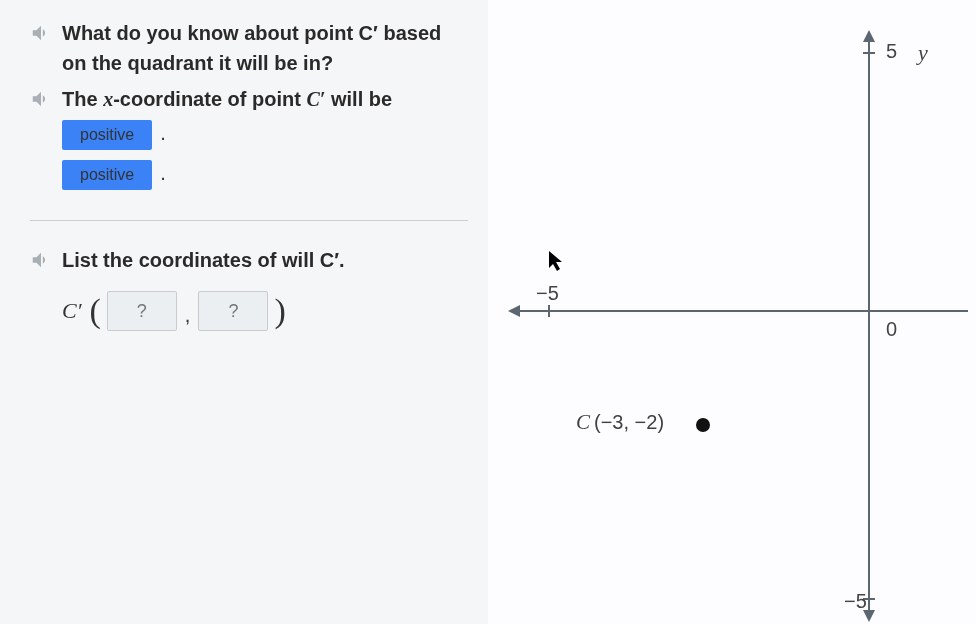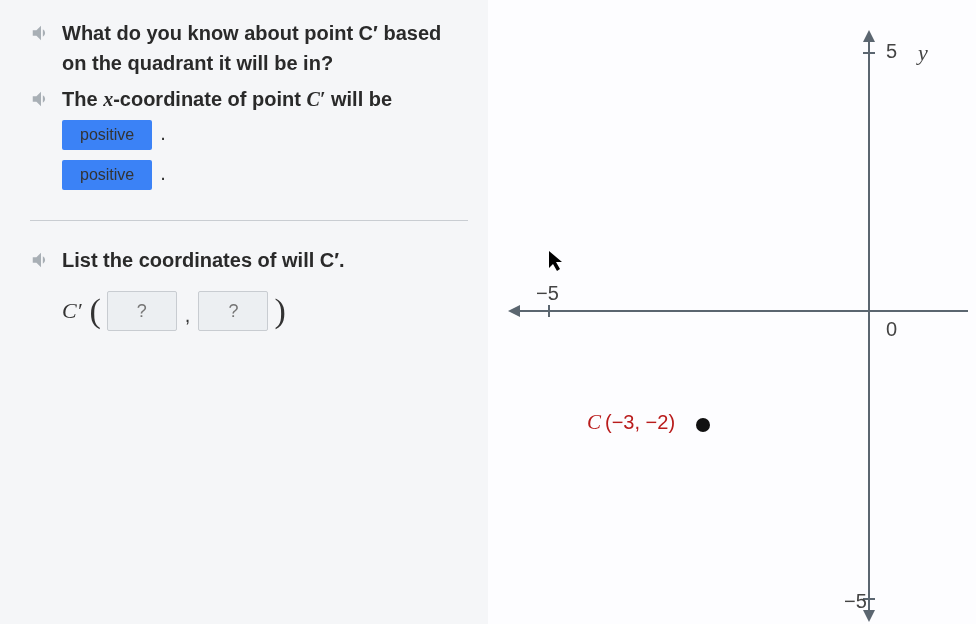--- a/index.html
+++ b/index.html
@@ -167,26 +167,26 @@
     position: absolute;
     left: 208px;
     top: 418px;
     width: 14px;
     height: 14px;
     background: #111;
     border-radius: 50%;
   }
   .point-c-label {
     position: absolute;
-    left: 99px;
+    left: 88px;
     top: 410px;
     font-size: 21px;
     font-style: italic;
     font-family: 'Times New Roman', serif;
-    color: #b91c1c;
+    color: #404040;
   }
   .point-c-label .coords {
     font-style: normal;
     font-family: Arial, sans-serif;
     font-size: 20px;
     margin-left: 4px;
   }
   .cursor-arrow {
     position: absolute;
     left: 60px;

